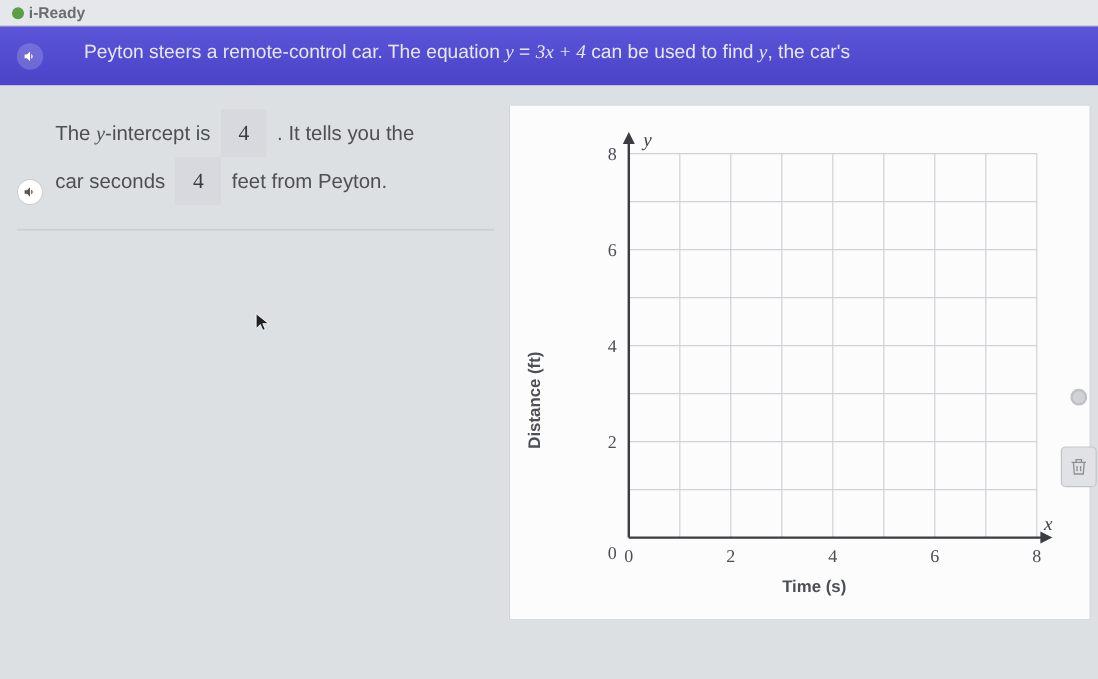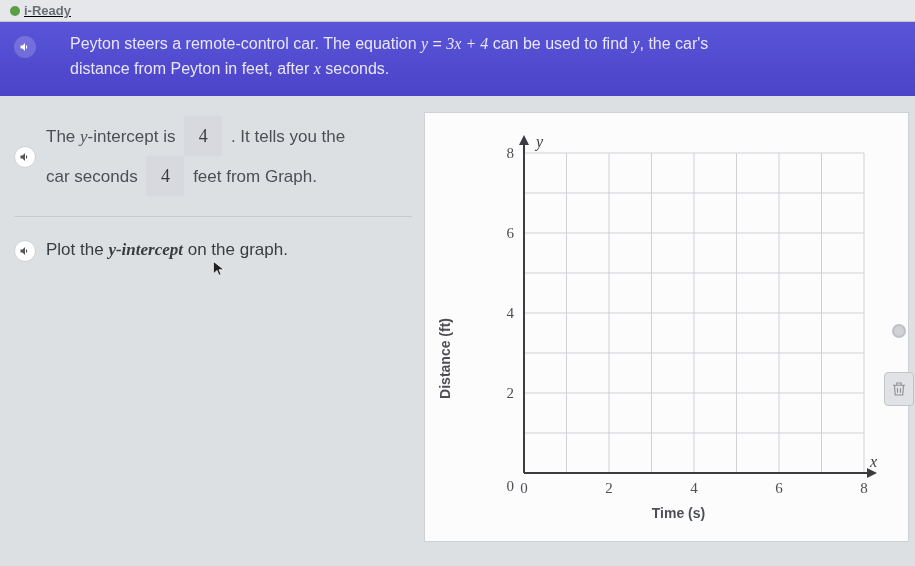--- a/index.html
+++ b/index.html
@@ -11,21 +11,20 @@
       overflow: hidden;
       position: relative;
     }
     .header {
       display: flex;
       align-items: center;
       background: #e5e7ea;
       height: 22px;
       padding: 0 10px;
       border-bottom: 1px solid #c5c7ca;
-      text-decoration: underline;
     }
     .brand {
       display: flex;
       align-items: center;
       gap: 4px;
     }
     .brand-dot { width: 10px; height: 10px; border-radius: 50%; background: #5a9e45; }
     .brand-text { font-weight: bold; color: #6a6d72; font-size: 13px; }
     .lesson-title {
       position: absolute;
@@ -56,21 +55,21 @@
       display: flex;
       padding: 16px 6px 6px 14px;
       gap: 6px;
     }
     .left-col {
       width: 404px;
       padding-right: 6px;
     }
     .step {
       display: flex;
-      align-items: center;
+      align-items: flex-end;
       gap: 10px;
       padding: 4px 0 10px 0;
     }
     .step-audio {
       flex: 0 0 22px;
       width: 22px; height: 22px;
       border-radius: 50%;
       background: #ffffff;
       border: 1px solid #cfd1d5;
       display: flex; align-items: center; justify-content: center;
@@ -180,57 +179,44 @@
 </div>
 
 <div class="banner">
   <div class="audio-btn">
     <svg class="audio-icon" viewBox="0 0 24 24">
         <path d="M3 9v6h4l5 5V4L7 9H3zm13.5 3a4.5 4.5 0 0 0-2.5-4v8a4.5 4.5 0 0 0 2.5-4z"></path>
       </svg>
   </div>
   <div>
     <span>Peyton steers a remote-control car. The equation </span><span class="mathvar">y</span><span> = </span><span class="mathvar">3x + 4</span><span> can be used to find </span><span class="mathvar">y</span><span>, the car's</span>
-  </div>
-  <div>
-    <span>distance from Peyton in feet, after </span><span class="mathvar">x</span><span> seconds.</span>
   </div>
 </div>
 
 <div class="content">
   <div class="left-col">
 
     <div class="step">
       <div class="step-audio">
         <svg class="audio-icon" viewBox="0 0 24 24">
             <path d="M3 9v6h4l5 5V4L7 9H3zm13.5 3a4.5 4.5 0 0 0-2.5-4v8a4.5 4.5 0 0 0 2.5-4z"></path>
           </svg>
       </div>
       <div class="step-text">
         <span>The </span><span class="mathvar">y</span><span>-intercept is</span>
         <span class="ans-box">4</span>
         <span>. It tells you the</span><br>
         <span>car seconds</span>
         <span class="ans-box">4</span>
-        <span>feet from Graph.</span>
+        <span>feet from Peyton.</span>
       </div>
     </div>
 
     <hr class="divider">
 
-    <div class="step step-current">
-      <div class="step-audio">
-        <svg class="audio-icon" viewBox="0 0 24 24">
-            <path d="M3 9v6h4l5 5V4L7 9H3zm13.5 3a4.5 4.5 0 0 0-2.5-4v8a4.5 4.5 0 0 0 2.5-4z"></path>
-          </svg>
-      </div>
-      <div class="step-text">
-        <span>Plot the </span><span class="bold-term"><span>y</span><span>-intercept</span></span><span> on the graph.</span>
-      </div>
-    </div>
 
     <svg class="cursor-arrow" viewBox="0 0 20 26">
       <path d="M2 2 L2 20 L7 15 L10 22 L13 21 L10 14 L17 14 Z" fill="#222" stroke="#fff" stroke-width="1"></path>
     </svg>
 
   </div>
 
   <div class="graph-panel">
     <div class="graph-inner">
       <div class="ylabel">Distance (ft)</div>

